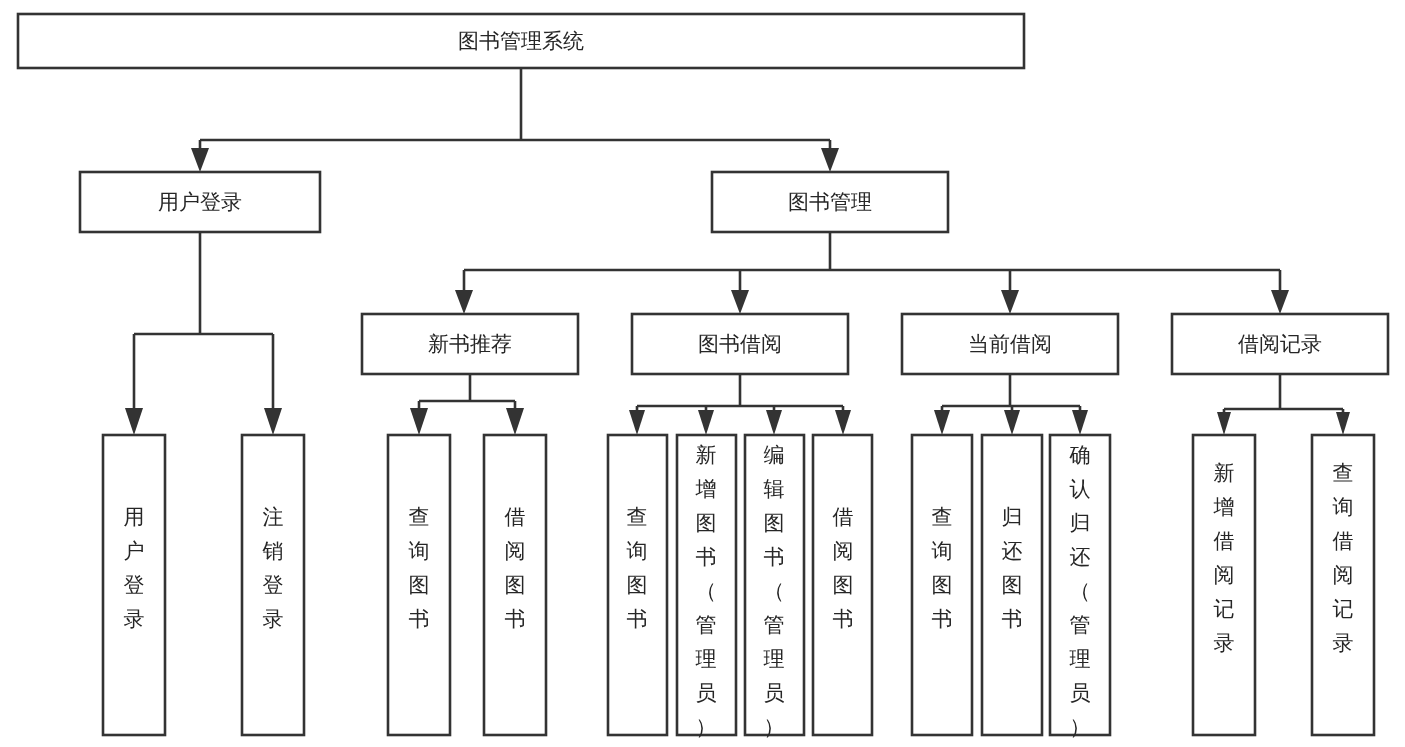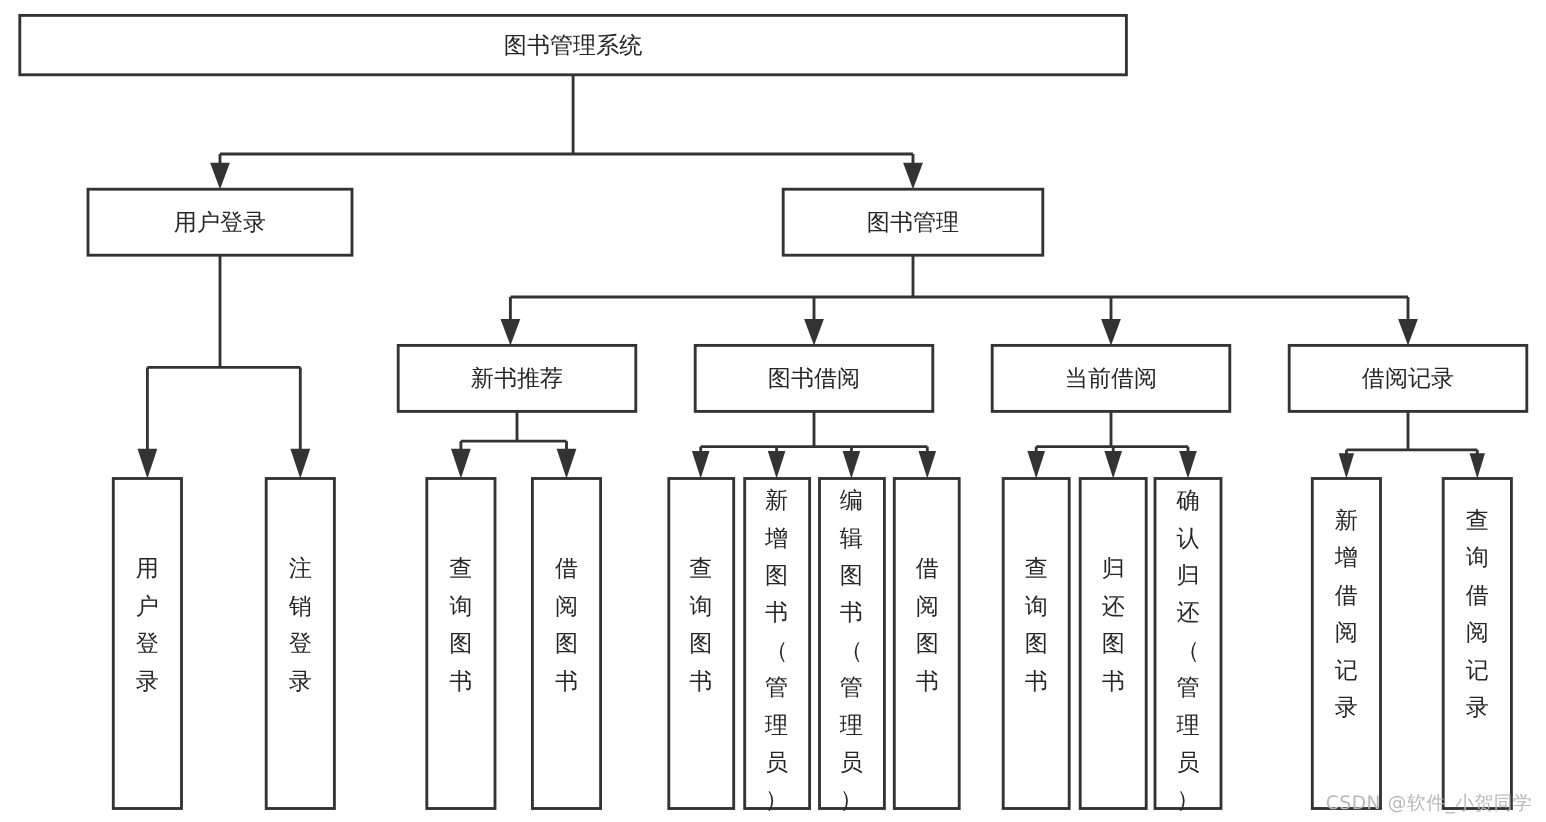--- a/index.html
+++ b/index.html
@@ -235,14 +235,13 @@
       <rect class="node-rect" x="1193" y="435" width="62" height="300"></rect>
       <text class="node-label-v" x="1224" y="480"><tspan x="1224" y="480">新</tspan><tspan x="1224" y="514">增</tspan><tspan x="1224" y="548">借</tspan><tspan x="1224" y="582">阅</tspan><tspan x="1224" y="616">记</tspan><tspan x="1224" y="650">录</tspan></text>
     </g>
     <g>
       <rect class="node-rect" x="1312" y="435" width="62" height="300"></rect>
       <text class="node-label-v" x="1343" y="480"><tspan x="1343" y="480">查</tspan><tspan x="1343" y="514">询</tspan><tspan x="1343" y="548">借</tspan><tspan x="1343" y="582">阅</tspan><tspan x="1343" y="616">记</tspan><tspan x="1343" y="650">录</tspan></text>
     </g>
 
   </svg>
 
-  <div class="watermark">CSDN @软件_小贺同学</div>
 </div>
 
 </body></html>

